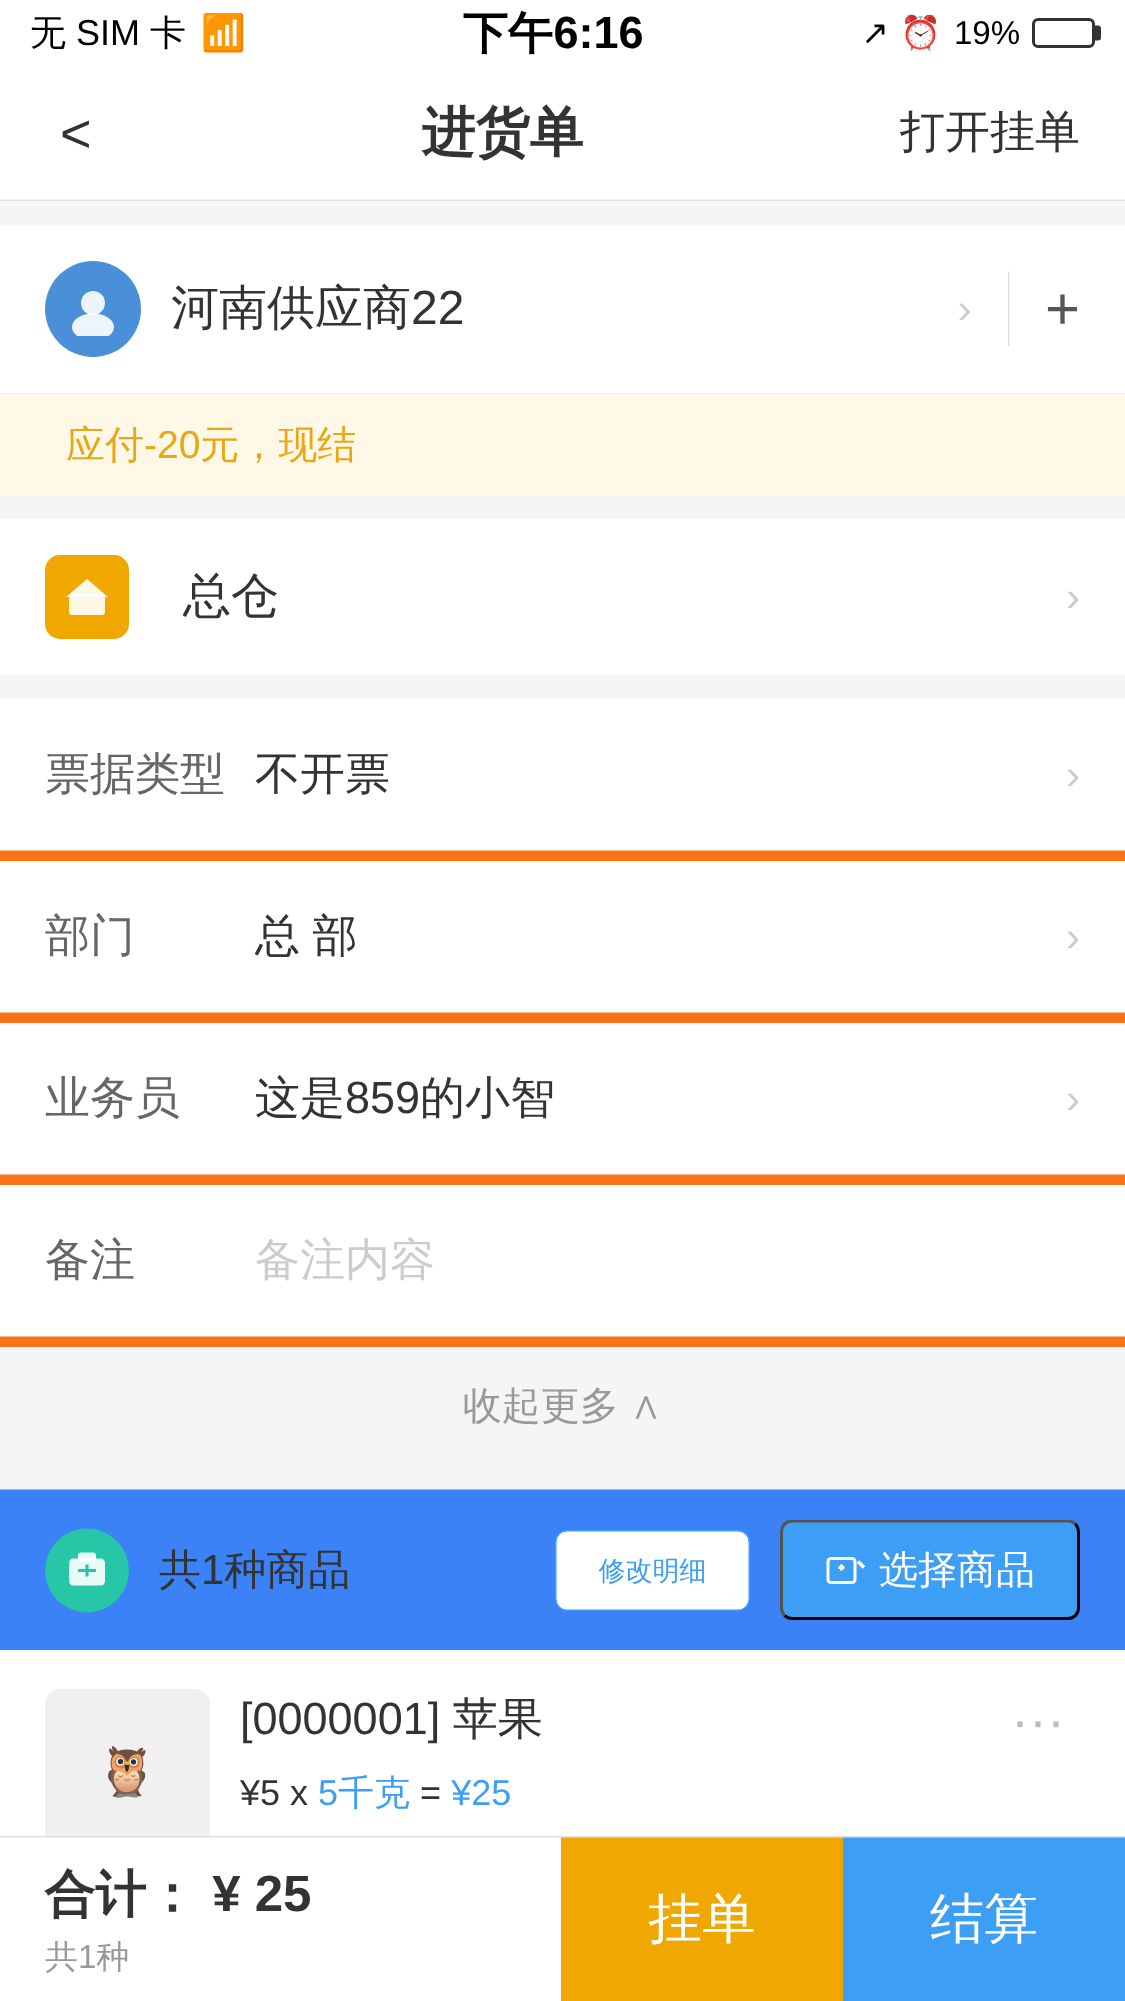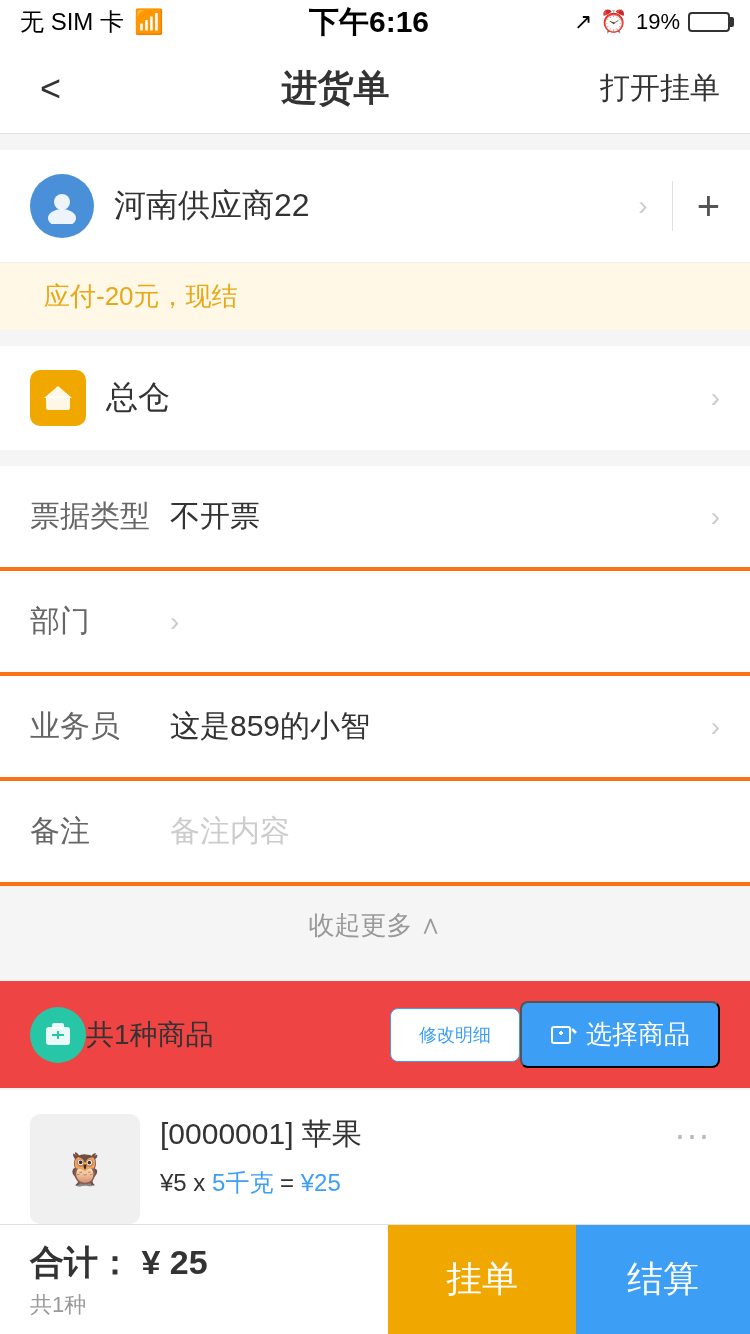--- a/index.html
+++ b/index.html
@@ -117,20 +117,21 @@
       font-size: 26px;
       color: #e6a817;
     }
 
     
     .warehouse-row {
       display: flex;
       align-items: center;
       padding: 24px 30px;
       background: #fff;
+      gap: 16px;
     }
     .warehouse-icon {
       width: 56px; height: 56px;
       border-radius: 10px;
       background: #f0a800;
       display: flex; align-items: center; justify-content: center;
       color: #fff; font-size: 28px;
       margin-right: 20px;
       flex-shrink: 0;
     }
@@ -139,21 +140,21 @@
       font-size: 32px;
       color: #333;
     }
 
     
     .form-row {
       display: flex;
       align-items: center;
       padding: 30px 30px;
       background: #fff;
-      border-bottom: 4px solid #f97316;
+      border-bottom: 7px solid #f97316;
     }
     .form-label {
       width: 140px;
       font-size: 30px;
       color: #666;
       flex-shrink: 0;
     }
     .form-value {
       flex: 1;
       font-size: 30px;
@@ -170,25 +171,26 @@
       align-items: center;
       justify-content: center;
       padding: 22px;
       font-size: 26px;
       color: #999;
       cursor: pointer;
     }
 
     
     .product-header {
-      background: #ef4444;
+      background: #3b82f6;
       display: flex;
       align-items: center;
       padding: 20px 30px;
       margin-top: 16px;
+      gap: 20px;
     }
     .product-count-icon {
       width: 56px; height: 56px;
       border-radius: 50%;
       background: #26c6a6;
       display: flex; align-items: center; justify-content: center;
       flex-shrink: 0;
     }
     .product-count-icon svg {
       width: 32px; height: 32px;
@@ -285,21 +287,21 @@
     .btn-hang {
       width: 188px;
       height: 110px;
       background: #f0a800;
       color: #fff;
       font-size: 36px;
       display: flex; align-items: center; justify-content: center;
       cursor: pointer;
     }
     .btn-checkout {
-      width: 174px;
+      width: 188px;
       height: 110px;
       background: #3d9ef5;
       color: #fff;
       font-size: 36px;
       display: flex; align-items: center; justify-content: center;
       cursor: pointer;
     }
 
     
     .owl-logo {
@@ -364,20 +366,21 @@
 </div>
 
 <div class="section">
   <div class="form-row">
     <span class="form-label">票据类型</span>
     <span class="form-value">不开票</span>
     <span class="chevron-right">›</span>
   </div>
   <div class="form-row">
     <span class="form-label">部门</span>
+    <span class="form-value">总 部</span>
     <span class="chevron-right">›</span>
   </div>
   <div class="form-row">
     <span class="form-label">业务员</span>
     <span class="form-value">这是859的小智</span>
     <span class="chevron-right">›</span>
   </div>
   <div class="form-row">
     <span class="form-label">备注</span>
     <span class="form-value placeholder">备注内容</span>

